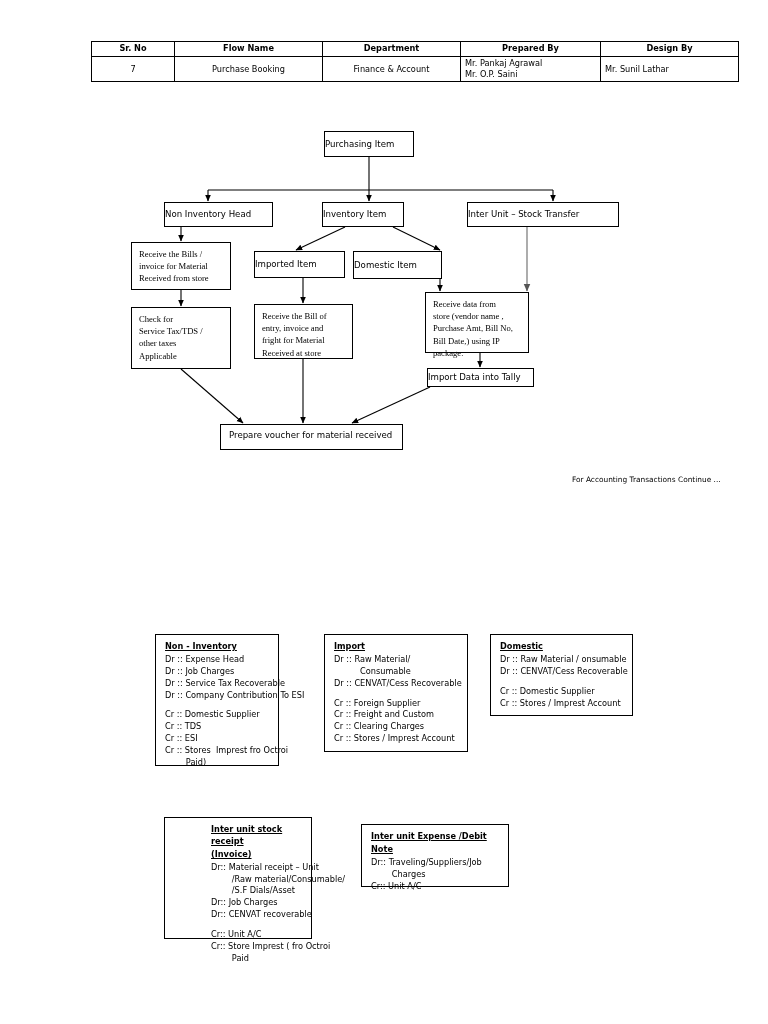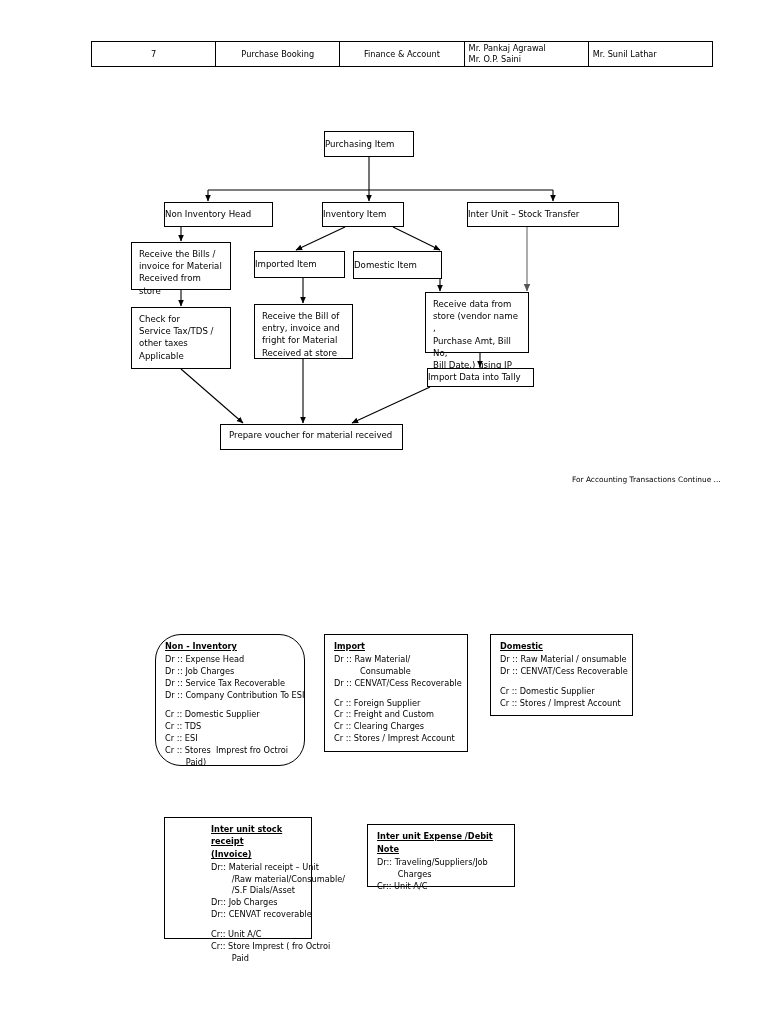--- a/index.html
+++ b/index.html
@@ -67,20 +67,21 @@
     color: #000;
   }
   .node .txt { display: block; }
   .node.center-node {
     display: flex;
     align-items: center;
     text-align: center;
   }
   .node.pad {
     padding: 5px 6px 4px 7px;
+    font-family: Liberation Serif, serif;
   }
 
   
   .legend {
     position: absolute;
     border: 1px solid #000;
     background: #fff;
     box-sizing: border-box;
     padding: 6px 7px 6px 9px;
     font-size: 8.2px;
@@ -99,20 +100,27 @@
     position: absolute;
     font-size: 7.4px;
     color: #000;
   }
 </style>
 </head>
 <body>
 
 <table class="hdr-table">
   <tbody>
+      <tr>
+    <th class="col-sr">Sr. No</th>
+    <th class="col-flow">Flow Name</th>
+    <th class="col-dept">Department</th>
+    <th class="col-prep">Prepared By</th>
+    <th class="col-des">Design By</th>
+  </tr>
   <tr>
     <td>7</td>
     <td>Purchase Booking</td>
     <td>Finance &amp; Account</td>
     <td class="lft">
       <span>Mr. Pankaj Agrawal</span><br>
       <span>Mr. O.P. Saini</span>
     </td>
     <td class="lft">Mr. Sunil Lathar</td>
   </tr>
@@ -216,21 +224,21 @@
 <div class="node center-node" style="left:427px; top:368px; width:107px; height:19px;">
   <span class="txt">Import Data into Tally</span>
 </div>
 
 <div class="node" style="left:220px; top:424px; width:183px; height:26px; padding:4px 0 0 8px;">
   <span class="txt">Prepare voucher for material received</span>
 </div>
 
 <div class="note" style="left:572px; top:475px;">For Accounting Transactions Continue ...</div>
 
-<div class="legend" style="left:155px; top:634px; width:150px; height:132px;border-radius:26px;">
+<div class="legend" style="left:155px; top:634px; width:124px; height:132px;">
   <span class="lg-title">Non - Inventory</span>
   <span class="lg-line">Dr :: Expense Head</span>
   <span class="lg-line">Dr :: Job Charges</span>
   <span class="lg-line">Dr :: Service Tax Recoverable</span>
   <span class="lg-line">Dr :: Company Contribution To ESI</span>
   <span class="lg-gap"></span>
   <span class="lg-line">Cr :: Domestic Supplier</span>
   <span class="lg-line">Cr :: TDS</span>
   <span class="lg-line">Cr :: ESI</span>
   <span class="lg-line">Cr :: Stores  Imprest fro Octroi</span>
@@ -265,19 +273,19 @@
   <span class="lg-line">        /Raw material/Consumable/</span>
   <span class="lg-line">        /S.F Dials/Asset</span>
   <span class="lg-line">Dr:: Job Charges</span>
   <span class="lg-line">Dr:: CENVAT recoverable</span>
   <span class="lg-gap"></span>
   <span class="lg-line">Cr:: Unit A/C</span>
   <span class="lg-line">Cr:: Store Imprest ( fro Octroi</span>
   <span class="lg-line">        Paid</span>
 </div>
 
-<div class="legend" style="left:361px; top:824px; width:148px; height:63px;margin-left:6px;">
+<div class="legend" style="left:361px; top:824px; width:148px; height:63px;">
   <span class="lg-title">Inter unit Expense /Debit</span>
   <span class="lg-title">Note</span>
   <span class="lg-line">Dr:: Traveling/Suppliers/Job</span>
   <span class="lg-line">        Charges</span>
   <span class="lg-line">Cr:: Unit A/C</span>
 </div>
 
 </body></html>

